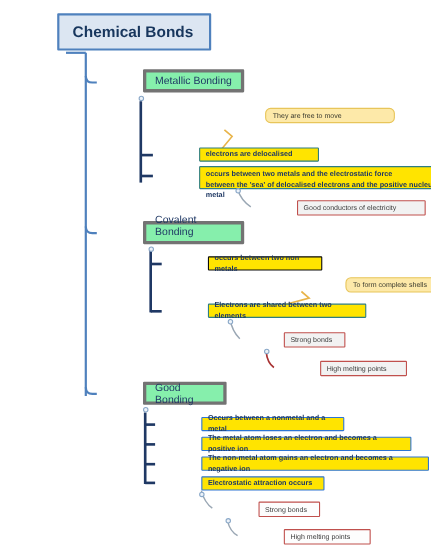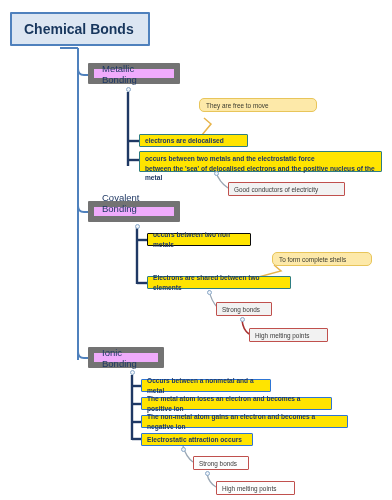--- a/index.html
+++ b/index.html
@@ -6,32 +6,32 @@
   body{
     width:392px;height:500px;
     background:#ffffff;
     font-family:"Liberation Sans", sans-serif;
     overflow:hidden;
     position:relative;
   }
   #canvas{position:absolute;inset:0;width:392px;height:500px;}
   #wires{position:absolute;left:0;top:0;width:392px;height:500px;pointer-events:none;}
 
-  .node{position:absolute;box-sizing:border-box;display:flex;align-items:center;}
+  .node{position:absolute;box-sizing:border-box;display:flex;align-items:center;margin-left:42px;}
 
   
   .root{
     background:#dce6f2;border:2px solid #4f81bd;
     color:#17365d;font-weight:bold;font-size:14px;
     padding:0 12px;border-radius:1px;
   }
 
   
   .branch{
-    background:#f0abfc;border:6px solid #737373;
+    background:#86efac;border:3px solid #737373;
     color:#1f3864;font-size:9.5px;
     padding:2px 8px;border-radius:1px;
   }
 
   
   .leaf{
     background:#ffe400;
     color:#1f3864;font-size:6.6px;font-weight:bold;
     padding:1px 5px;border-radius:1px;line-height:1.45;
     display:flex;align-items:center;
@@ -147,21 +147,21 @@
   <div class="node redbox" style="left:216px;top:302px;width:56px;height:14px;">
     <span>Strong bonds</span>
   </div>
   <div class="collapse" style="left:240px;top:317px;"></div>
 
   <div class="node redbox" style="left:249px;top:328px;width:79px;height:14px;">
     <span>High melting points</span>
   </div>
 
   <div class="node branch" style="left:88px;top:347px;width:76px;height:21px;">
-    <span>Ionic Bonding</span>
+    <span>Good Bonding</span>
   </div>
   <div class="collapse" style="left:130px;top:370px;"></div>
 
   <div class="node leaf blue" style="left:141px;top:379px;width:130px;height:13px;">
     <span>Occurs between a nonmetal and a metal</span>
   </div>
 
   <div class="node leaf blue" style="left:141px;top:397px;width:191px;height:13px;">
     <span>The metal atom loses an electron and becomes a positive ion</span>
   </div>

